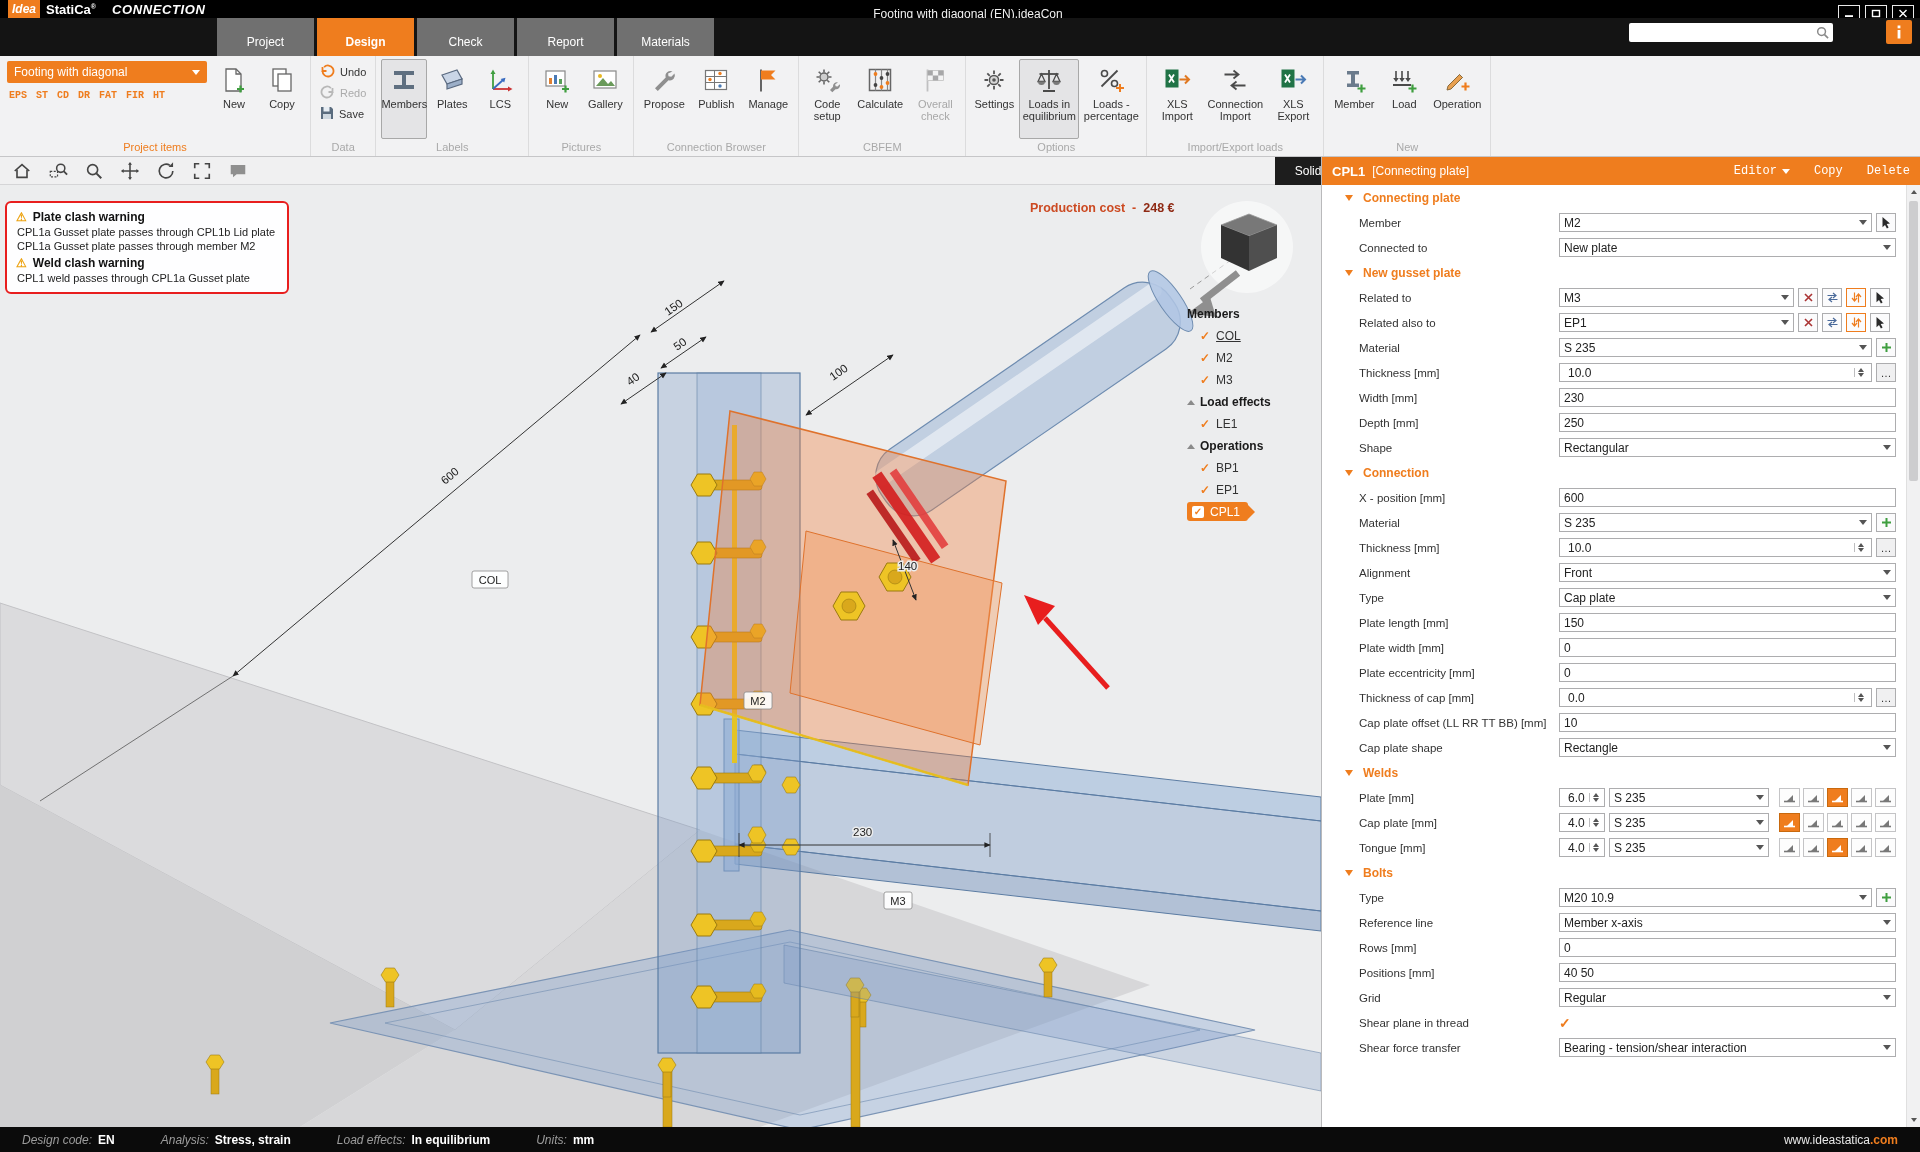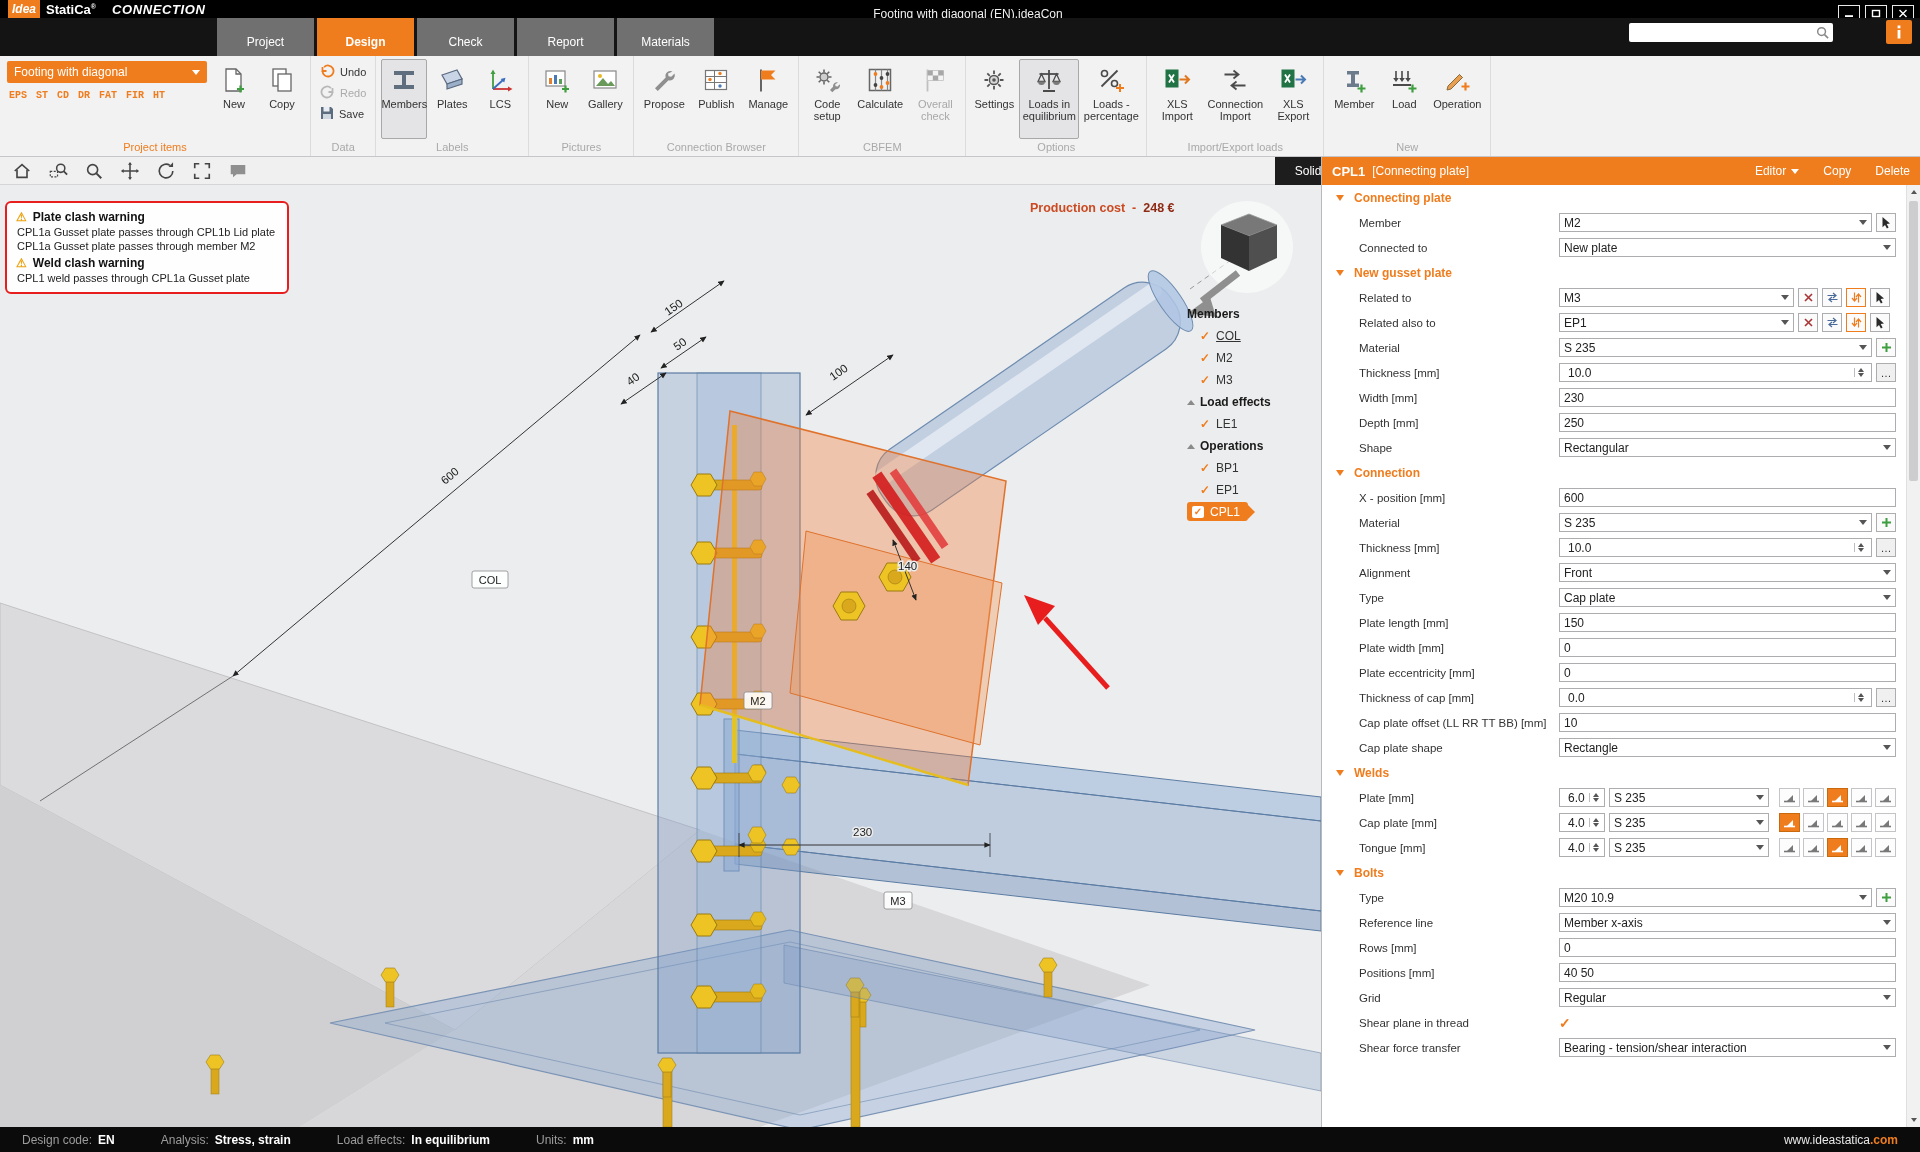--- a/index.html
+++ b/index.html
@@ -82,27 +82,27 @@
   .titem.tsel{background:var(--orange);color:#fff;border-radius:3px;height:19px;margin:1px 0;padding:0 8px 0 5px;position:relative;width:max-content;}
   .titem.tsel::after{content:"";position:absolute;right:-7px;top:50%;transform:translateY(-50%);border-top:7px solid transparent;border-bottom:7px solid transparent;border-left:7px solid var(--orange);}
   .tcheckbox{background:#fff;color:var(--orange);width:12px;height:12px;border-radius:2px;font-size:10px;line-height:12px;text-align:center;font-weight:bold;}
 
   
   .panel{position:absolute;top:157px;left:1321px;width:599px;height:970px;background:#fff;border-left:1px solid #b9b9bb;}
   .panel-header{height:28px;background:var(--orange);color:#fff;display:flex;align-items:center;padding:0 10px;gap:7px;}
   .ph-code{font-weight:bold;font-size:13px;}
   .ph-type{font-size:12px;}
   .ph-actions{margin-left:auto;display:flex;align-items:center;gap:24px;}
-  .ph-btn{background:none;border:none;color:#fff;font-size:12px;font-family:Liberation Sans, sans-serif;display:flex;align-items:center;gap:5px;cursor:pointer;}
+  .ph-btn{background:none;border:none;color:#fff;font-size:12px;font-family:Liberation Mono, monospace;display:flex;align-items:center;gap:5px;cursor:pointer;}
   .panel-body{position:absolute;top:28px;left:0;right:0;bottom:0;overflow:hidden;}
   .plist{position:absolute;top:0;left:0;right:14px;}
   .prow{height:25px;display:flex;align-items:center;padding-left:37px;}
   .plabel{width:200px;flex:none;font-size:11.5px;color:#333;white-space:nowrap;overflow:hidden;}
   .pctrl{flex:1;display:flex;align-items:center;gap:4px;margin-right:10px;}
-  .psection{height:25px;display:flex;align-items:center;gap:10px;padding-left:14px;color:var(--orange);font-weight:bold;font-size:12px;cursor:pointer;}
+  .psection{height:25px;display:flex;align-items:center;gap:10px;padding-left:23px;color:var(--orange);font-weight:bold;font-size:12px;cursor:pointer;}
   .tri{width:0;height:0;border-left:4.5px solid transparent;border-right:4.5px solid transparent;border-top:6px solid var(--orange);}
   .ctl{height:19px;border:1px solid #adadaf;background:#fff;font-size:12px;display:flex;align-items:center;color:#222;}
   .inp{flex:1;padding:0 4px;}
   .sel{flex:1;padding:0 0 0 4px;justify-content:space-between;cursor:pointer;}
   .sel .selv{white-space:nowrap;overflow:hidden;}
   .sel .dda{margin:0 4px;flex:none;}
   .hasstep{flex:1;padding:4px;}
   .hasstep .val{flex:1;padding:0 4px;}
   .step{width:13px;height:100%;border-left:1px solid #bdbdbf;display:flex;flex-direction:column;cursor:pointer;flex:none;}
   .step i{flex:1;display:flex;align-items:center;justify-content:center;}
@@ -119,21 +119,21 @@
   .wfix160{flex:none !important;width:160px;}
   .wfix235{flex:none !important;width:235px;}
   .pscroll{position:absolute;top:0;right:0;width:14px;bottom:0;background:#f1f1f2;border-left:1px solid #e0e0e0;}
   .pthumb{position:absolute;left:2px;right:2px;top:16px;height:280px;background:#cdcdcf;border-radius:2px;cursor:pointer;}
   .parr{position:absolute;left:0;width:100%;height:14px;display:flex;align-items:center;justify-content:center;}
   .parr.up{top:0;}.parr.dn{bottom:0;}
 
   
   .statusbar{position:absolute;bottom:0;left:0;width:100%;height:25px;background:#0b0b0b;display:flex;align-items:center;padding:0 22px;gap:46px;font-size:12px;}
   .stit{display:flex;gap:6px;align-items:baseline;}
-  .stl{color:#9c9c9c;}
+  .stl{color:#9c9c9c;font-style:italic;}
   .stv{color:#fff;font-weight:bold;}
   .sweb{margin-left:auto;}
   .sweb .main{color:#e8e8e8;}
   .sweb .tld{color:var(--orange);font-weight:bold;}
 </style>
 </head>
 <body>
 
 <div class="app">
 

